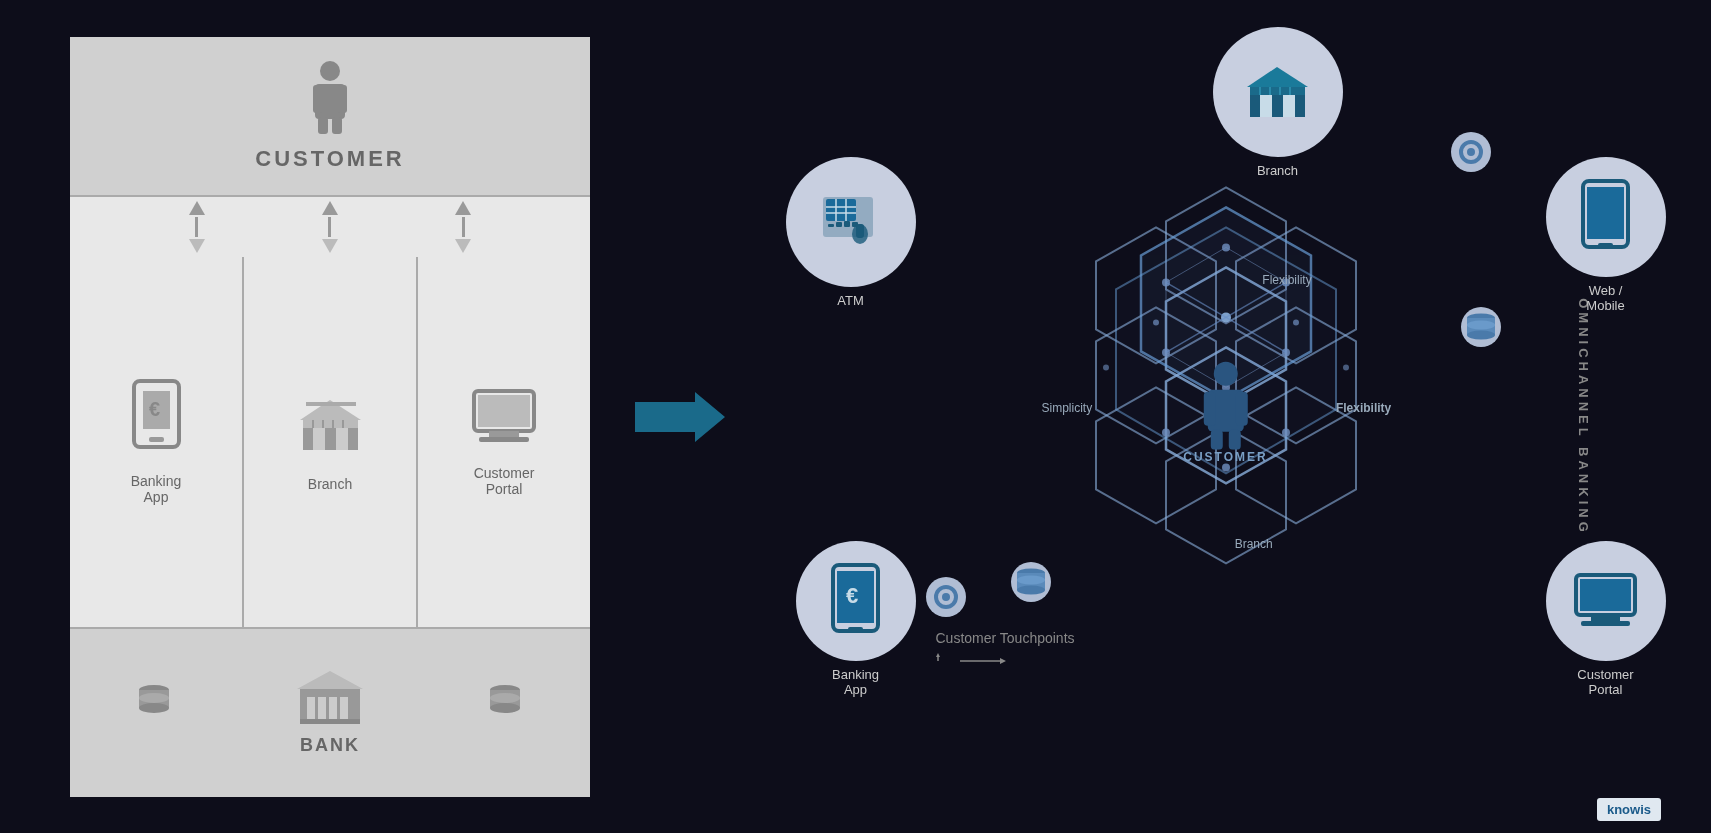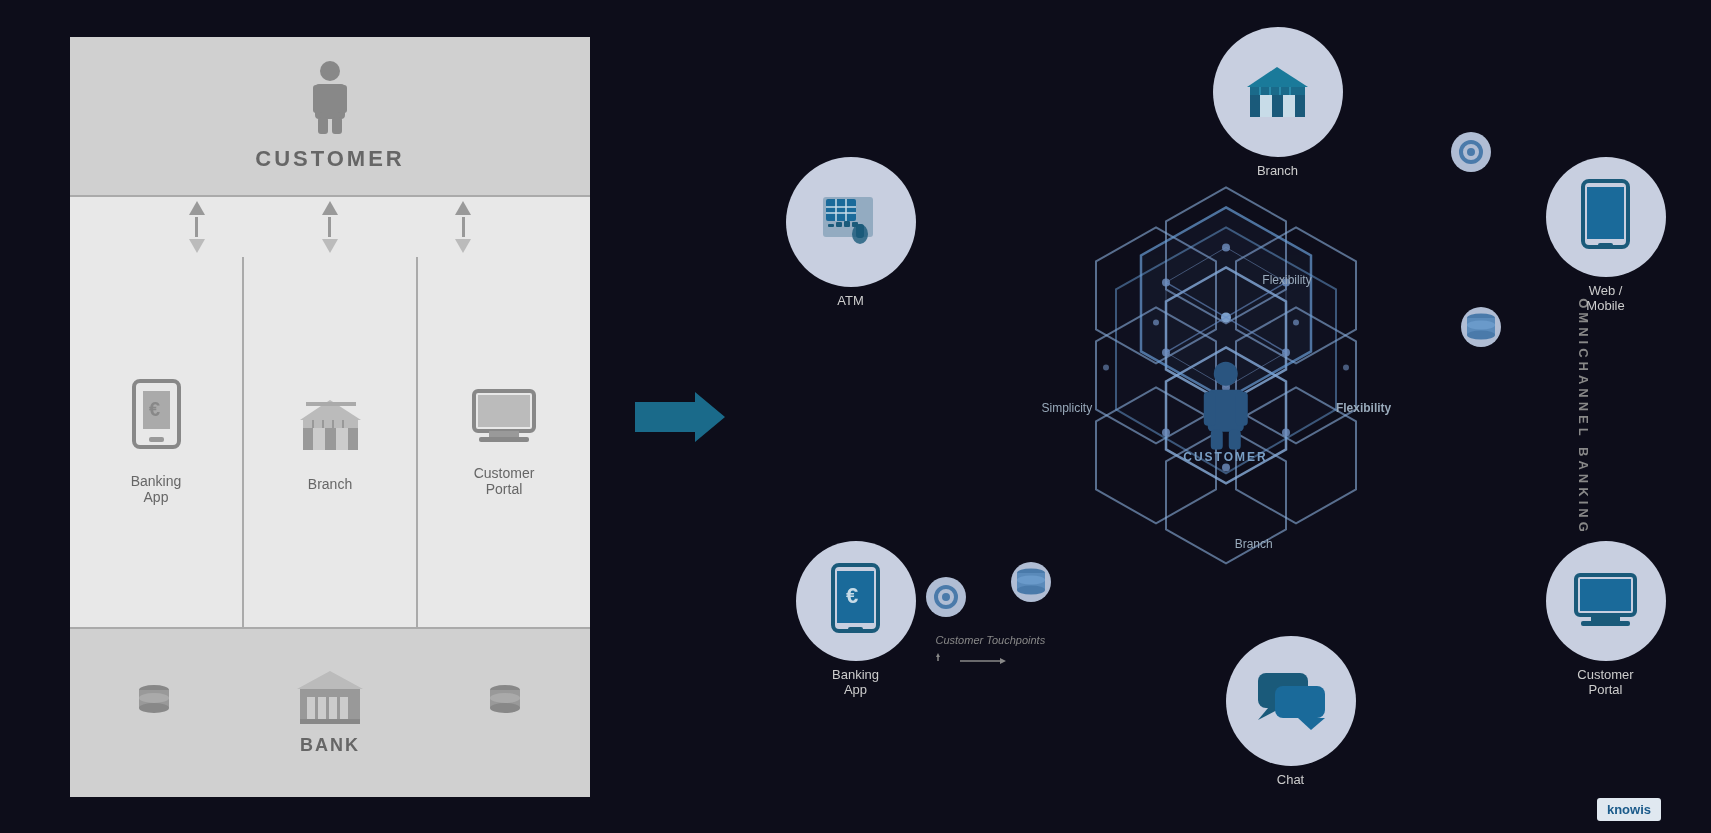--- a/index.html
+++ b/index.html
@@ -675,32 +675,20 @@
           <svg width="65" height="55" viewBox="0 0 65 55">
             <rect x="3" y="2" width="59" height="40" rx="4" fill="none" stroke="#1a5a7a" stroke-width="4"></rect>
             <rect x="7" y="6" width="51" height="32" fill="#1a6a9a"></rect>
             <rect x="18" y="42" width="29" height="6" fill="#1a5a7a"></rect>
             <rect x="8" y="48" width="49" height="5" rx="2" fill="#1a5a7a"></rect>
           </svg>
         </div>
         <div class="bubble-label">Customer<br>Portal</div>
       </div>
 
-      <div class="omni-bubble bubble-chat">
-        <div class="bubble-circle">
-          <svg width="75" height="65" viewBox="0 0 75 65">
-
-            <rect x="5" y="5" width="50" height="35" rx="8" fill="#1a5a7a"></rect>
-            <polygon points="15,40 5,52 28,40" fill="#1a5a7a"></polygon>
-            <rect x="22" y="18" width="50" height="32" rx="8" fill="#1a6a9a"></rect>
-            <polygon points="45,50 72,50 58,62" fill="#1a6a9a"></polygon>
-          </svg>
-        </div>
-        <div class="bubble-label">Chat</div>
-      </div>
 
       <div class="small-icon" style="top:115px; right:195px;">
         <svg width="28" height="28" viewBox="0 0 28 28">
           <circle cx="14" cy="14" r="10" fill="none" stroke="#4a7aaa" stroke-width="4"></circle>
           <circle cx="14" cy="14" r="4" fill="#4a7aaa"></circle>
         </svg>
       </div>
 
       <div class="small-icon" style="bottom:215px; left:245px;">
         <svg width="32" height="28" viewBox="0 0 32 28">
@@ -721,21 +709,21 @@
       </div>
 
       <div class="small-icon" style="bottom:200px; left:160px;">
         <svg width="28" height="28" viewBox="0 0 28 28">
           <circle cx="14" cy="14" r="10" fill="none" stroke="#4a7aaa" stroke-width="4"></circle>
           <circle cx="14" cy="14" r="4" fill="#4a7aaa"></circle>
         </svg>
       </div>
 
       <div style="position:absolute; bottom:148px; left:170px; text-align:center;">
-        <div style="color:#888; font-size:11px; line-height:1.4;font-style:italic;">Customer
+        <div style="color:#888; font-size:14px; line-height:1.4;">Customer
 Touchpoints</div>
         <div style="display:flex; align-items:center; margin-top:4px;">
           <svg width="20" height="16" viewBox="0 0 20 16">
             <line x1="2" y1="8" x2="2" y2="2" stroke="#888" stroke-width="1.5"></line>
             <polygon points="2,0 0,4 4,4" fill="#888"></polygon>
           </svg>
           <svg width="50" height="16" viewBox="0 0 50 16" style="margin-left:4px;">
             <line x1="0" y1="8" x2="44" y2="8" stroke="#888" stroke-width="1.5"></line>
             <polygon points="46,8 40,5 40,11" fill="#888"></polygon>
           </svg>

